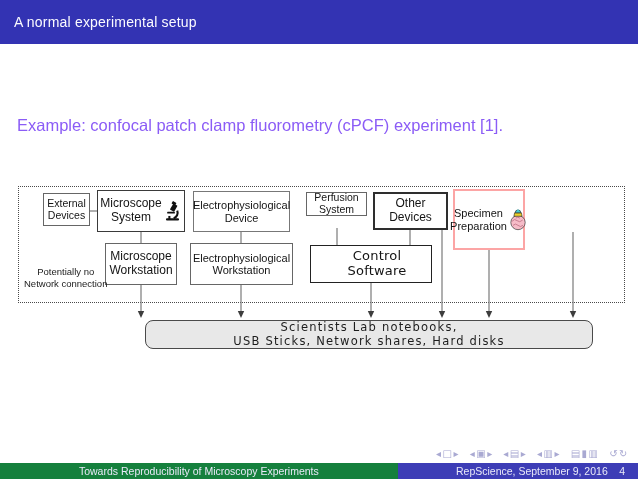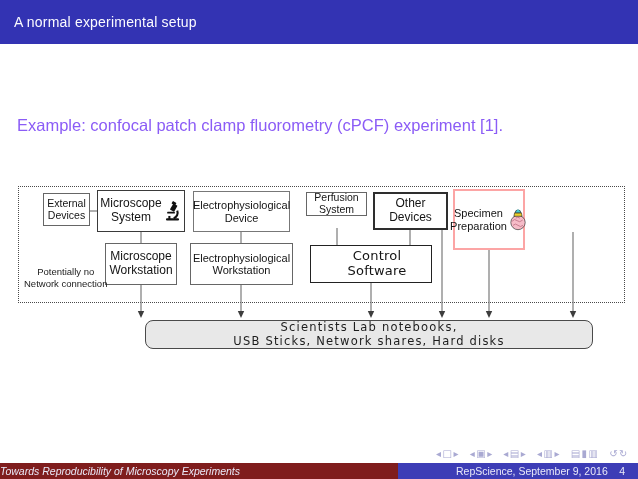--- a/index.html
+++ b/index.html
@@ -36,21 +36,21 @@
   .b-st {left:98px;top:320px;width:448px;height:29px;font-size:11.5px;border:1.6px solid #4a4a4a;
          border-radius:8px;background:#e8e8e8;font-family:"DejaVu Sans",sans-serif;
          letter-spacing:1.2px;line-height:1.18;color:#1d1d1d;margin-left:47px;}
   .icon{display:inline-flex;align-items:center;}
   
   .navsym{position:absolute;right:9px;top:448px;font-size:10px;color:#a9a9d2;
           letter-spacing:1.5px;word-spacing:5px;cursor:pointer;z-index:3;
           font-family:"DejaVu Sans",sans-serif;}
   
   .footer{position:absolute;left:0;bottom:0;width:638px;height:16px;display:flex;z-index:3;}
-  .fl{width:65.2%;background:#7f1d1d;display:flex;align-items:center;font-style:italic;}
+  .fl{width:65.2%;background:#15803d;display:flex;align-items:center;justify-content:center;}
   .fr{width:34.8%;background:#3d3db6;display:flex;align-items:center;justify-content:center;position:relative;padding-left:28px;}
   .footer span{color:#e9e9f8;font-size:10.5px;white-space:nowrap;}
   .pg{position:absolute;right:13px;top:50%;transform:translateY(-50%);}
 </style>
 </head>
 <body>
 
 <div class="slide">
 
   <header class="titlebar">

